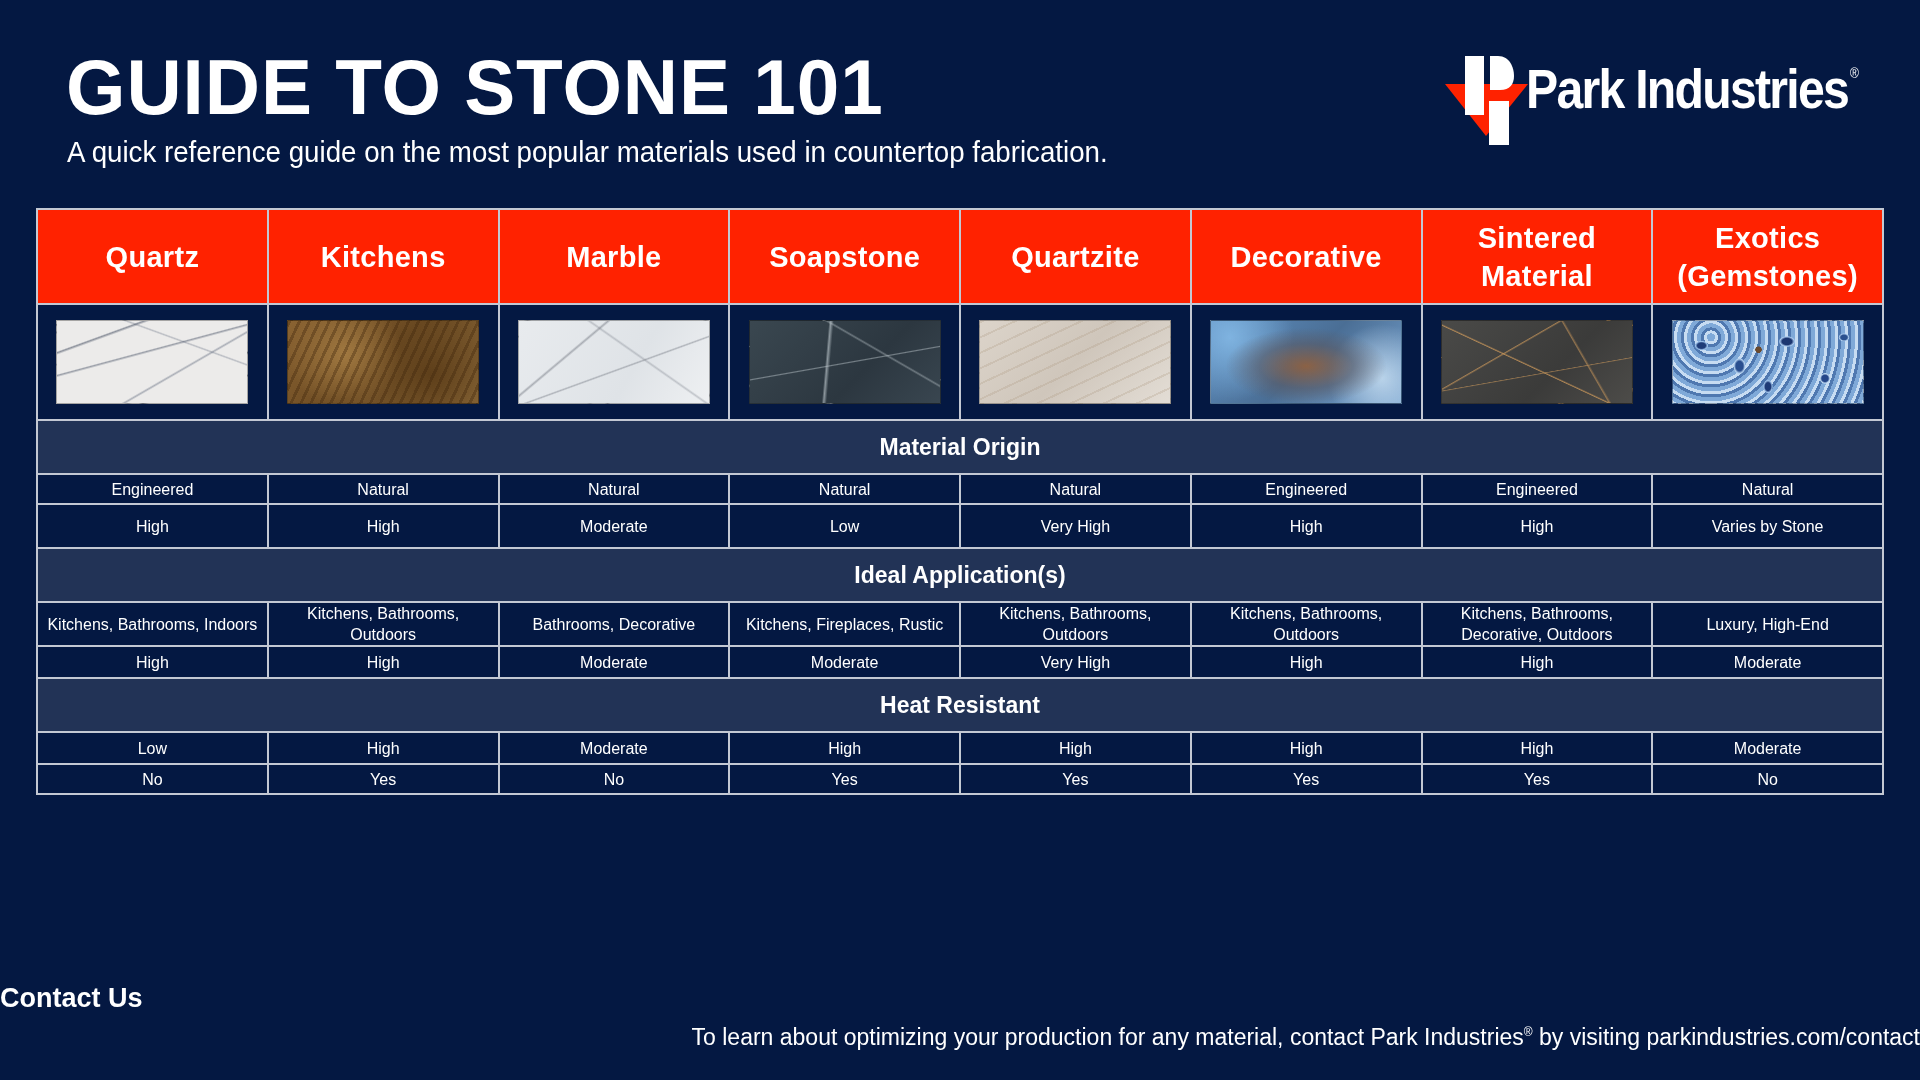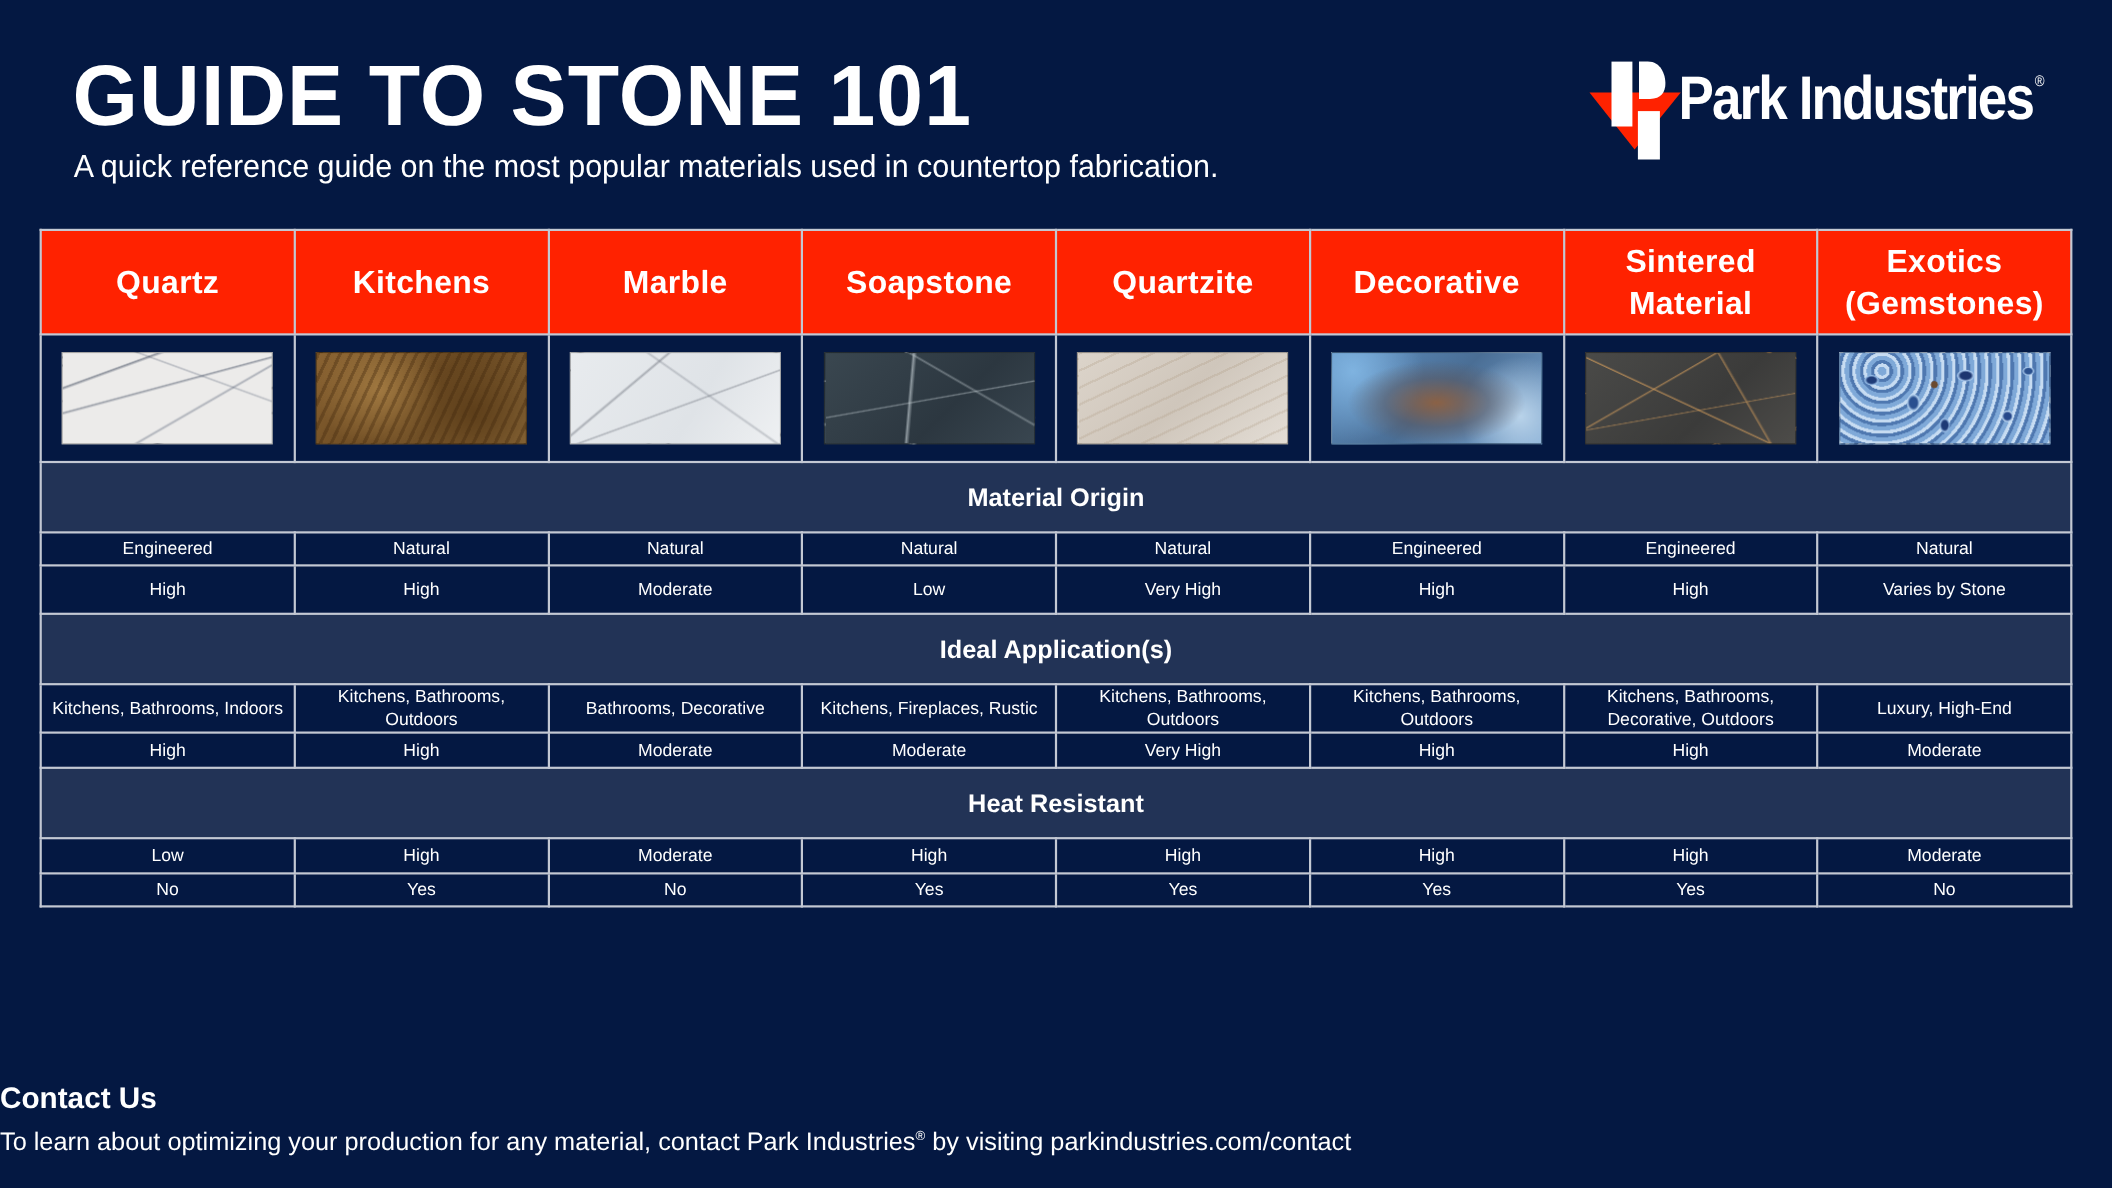--- a/index.html
+++ b/index.html
@@ -48,38 +48,38 @@
     background: #ff2200; height: 95px; color: #fff;
     font-family: "Liberation Sans", sans-serif; font-weight: 700;
     font-size: 29px; line-height: 38px; letter-spacing: 0.3px;
   }
   .img-row td { background: #041842; height: 116px; padding: 0; }
   .swatch {
     width: 192px; height: 84px; margin: 0 auto; display: block;
     border: 1px solid rgba(0,0,0,0.3);
   }
   .section td {
-    background: #223356; height: 64px;
+    background: #223356; height: 54px;
     font-weight: 700; font-size: 23px; color: #fff;
   }
   .data td {
     background: #041842; font-size: 16px; line-height: 21px; color: #fff;
     padding: 0 8px;
   }
   .h30 td { height: 30px; }
   .h44 td { height: 44px; }
   .h42 td { height: 42px; }
   .h32 td { height: 32px; }
 
   .contact-title {
     position: absolute; left: 0; width: 1920px; top: 982px; text-align: left;
     font-weight: 700; font-size: 27px; line-height: 32px;
   }
   .contact-text {
-    position: absolute; left: 0; width: 1920px; top: 1017px; text-align: left;
+    position: absolute; left: 0; width: 1920px; top: 1017px; text-align: right;
     font-size: 23px; line-height: 30px; white-space: nowrap;
   }
   .contact-text sup { font-size: 12px; vertical-align: 9px; }
 
   
   .stone-quartz {
     background:
       linear-gradient(160deg, transparent 20%, rgba(60,70,90,0.55) 21%, transparent 22.5%),
       linear-gradient(165deg, transparent 40%, rgba(70,80,100,0.5) 41%, transparent 42.5%),
       linear-gradient(150deg, transparent 62%, rgba(90,100,120,0.45) 63%, transparent 64%),

